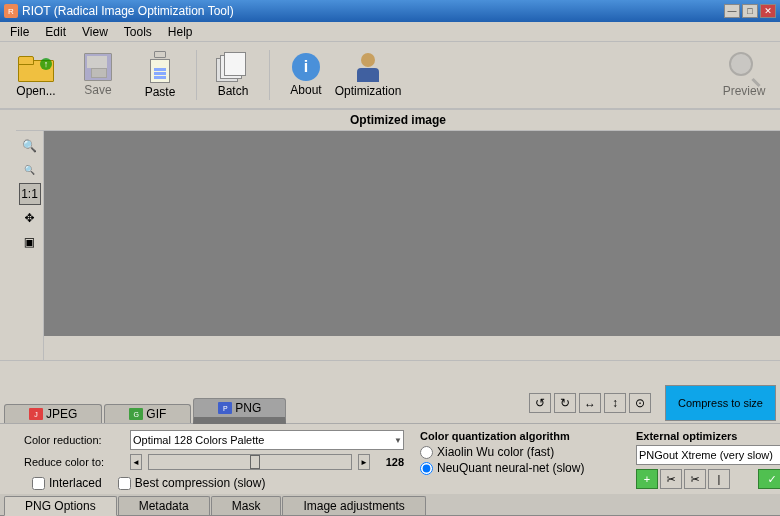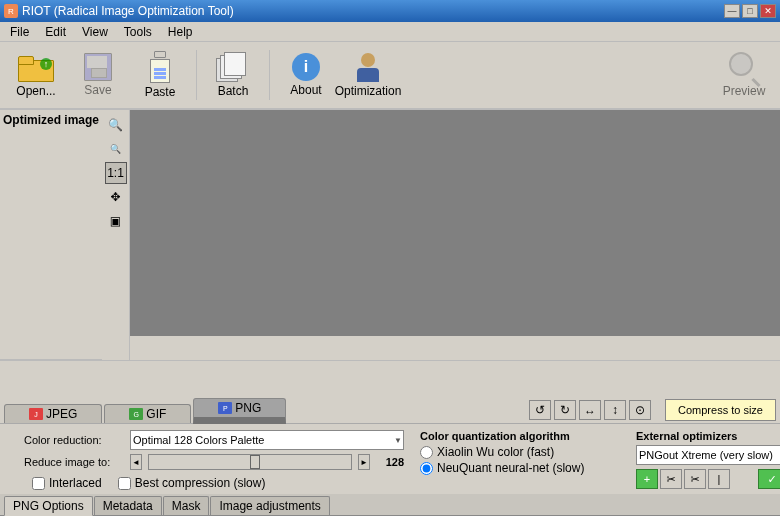--- a/index.html
+++ b/index.html
@@ -230,25 +230,25 @@
 
     .checkbox-row { display: flex; align-items: center; gap: 4px; font-size: 11px; }
     .checkboxes-container { display: flex; gap: 16px; padding: 2px 0; margin-left: 8px; }
     .tool-btn {
       width: 22px; height: 20px; background: #d4d0c8; border: 1px solid #888;
       display: flex; align-items: center; justify-content: center; cursor: pointer; font-size: 10px;
     }
 
     .compress-btn {
       padding: 2px 12px;
-      background: #fef9c3;
+      background: #0ea5e9;
       border: 1px solid #888;
       cursor: pointer;
       font-size: 11px;
-      height: 22px;
+      height: 36px;
     }
 
     
     .section-header { font-size: 11px; font-weight: bold; margin-bottom: 3px; }
 
     
     .radio-group { display: flex; flex-direction: column; gap: 2px; }
     .radio-row { display: flex; align-items: center; gap: 4px; font-size: 11px; cursor: pointer; }
 
     
@@ -272,21 +272,21 @@
 
     
     .options-tabs {
       display: flex;
       border-bottom: 1px solid #888;
       background: #c8c5be;
       padding: 2px 4px 0;
       gap: 1px;
     }
     .options-tab {
-      padding: 2px 8px;
+      padding: 2px 20px;
       background: #c0bdb5;
       border: 1px solid #888;
       border-bottom: none;
       cursor: pointer;
       font-size: 11px;
       border-radius: 2px 2px 0 0;
     }
     .options-tab.active {
       background: #d4d0c8;
       border-bottom: 1px solid #d4d0c8;
@@ -378,21 +378,21 @@
     <div style="position:relative;width:30px;height:30px;">
       <div style="width:24px;height:24px;background:#c0c0c0;border:2px solid #888;border-radius:50%;"></div>
       <div style="position:absolute;bottom:-2px;right:-2px;width:10px;height:3px;background:#888;transform:rotate(45deg);"></div>
     </div>
     <span>Preview</span>
   </div>
 </div>
 
 <div class="main-area">
 
-  <div class="image-section" style="flex:1;display:flex;flex-direction:row;">
+  <div class="image-section" style="flex:1;display:flex;flex-direction:column;margin-left:16px;">
     <div class="image-header">Optimized image</div>
     <div style="display:flex;flex:1;overflow:hidden;">
 
       <div class="left-toolbar">
         <div class="left-btn" title="Zoom in">
           <span>🔍</span>
         </div>
         <div class="left-btn" title="Zoom out">
           <span style="font-size:9px;">🔍</span>
         </div>
@@ -454,21 +454,21 @@
       <div class="left-controls">
         <div class="control-row">
           <span class="control-label">Color reduction:</span>
           <div class="select-wrapper">
             <select class="select-box">
               <option>Optimal 128 Colors Palette</option>
             </select>
           </div>
         </div>
         <div class="control-row">
-          <span class="control-label">Reduce image to:</span>
+          <span class="control-label">Reduce color to:</span>
           <div class="slider-arrow-left">◄</div>
           <div class="slider-track" style="flex:1;">
             <div class="slider-thumb"></div>
           </div>
           <div class="slider-arrow-right">►</div>
           <span class="slider-value">128</span>
         </div>
         <div class="checkboxes-container">
           <label class="checkbox-row">
             <input type="checkbox" style="">

